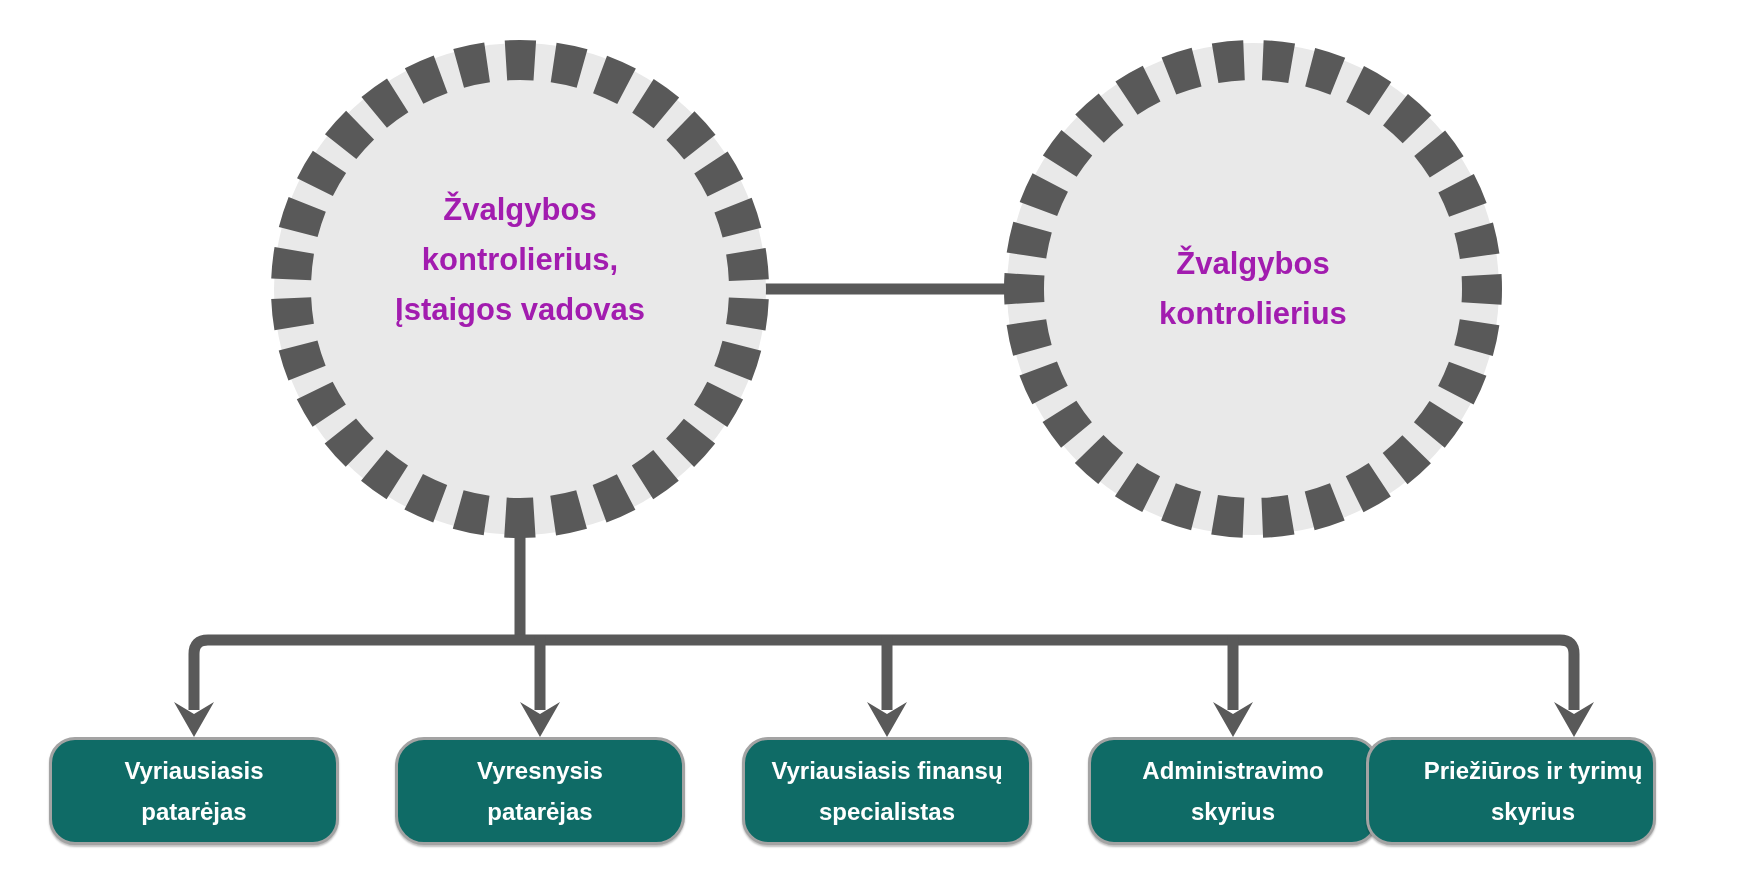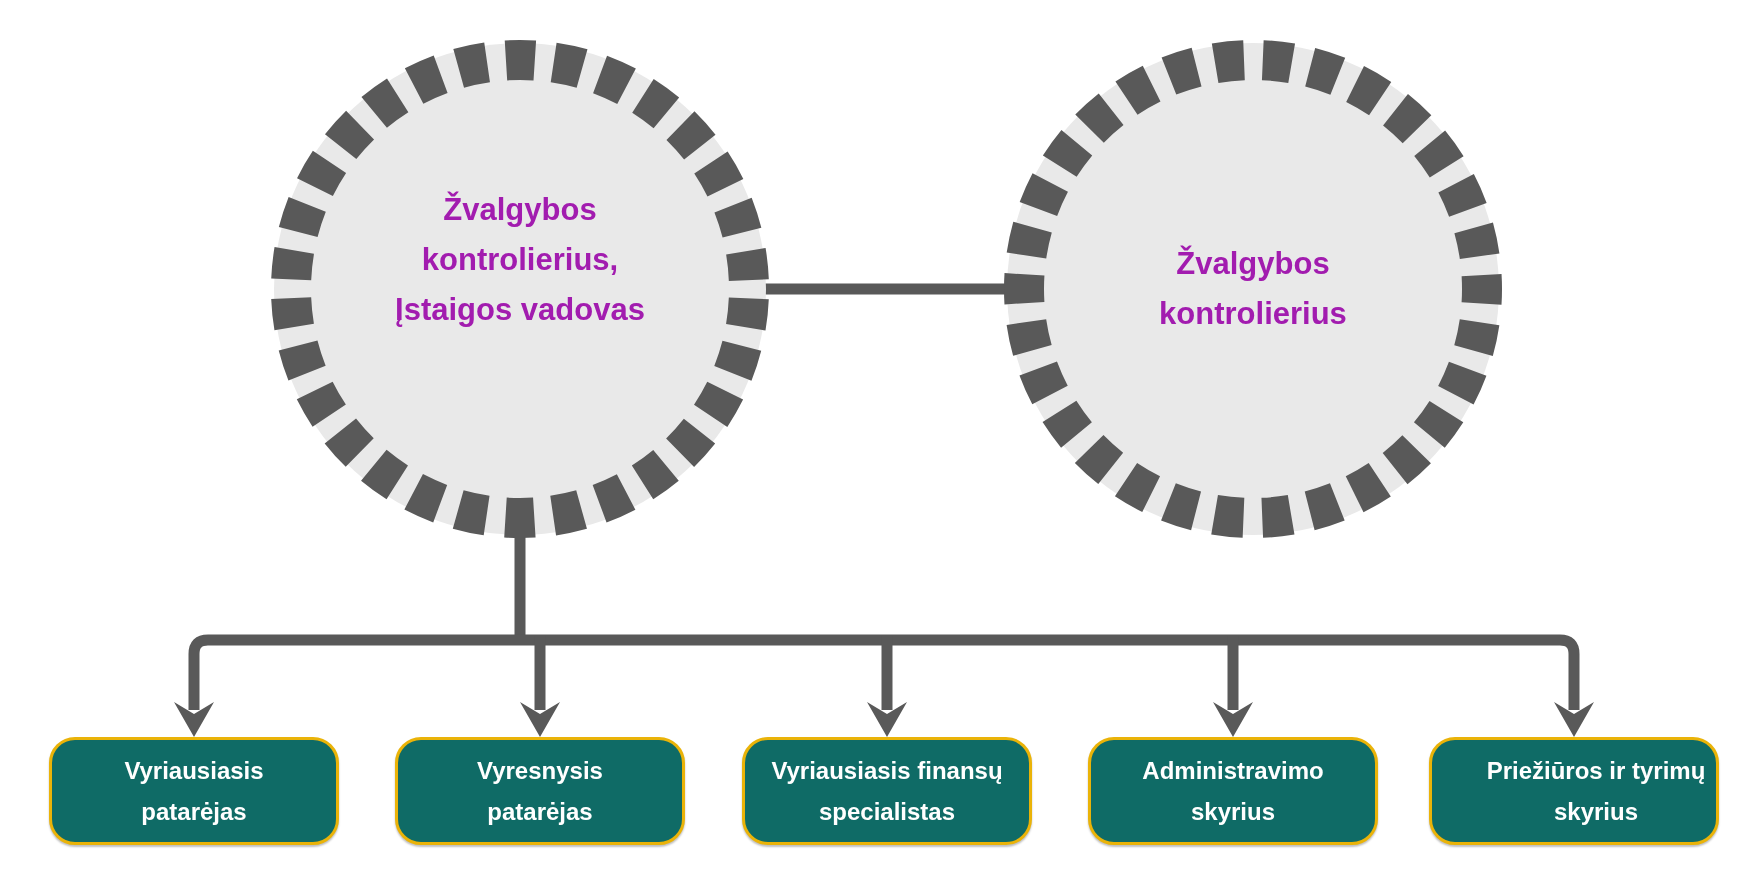--- a/index.html
+++ b/index.html
@@ -10,30 +10,30 @@
   svg.wires { position:absolute; left:0; top:0; width:1761px; height:886px; }
   .circle-label {
     position:absolute; display:flex; align-items:center; justify-content:center;
     text-align:center; font-weight:bold; font-size:31px; line-height:50px;
     color:#a21caf; white-space:pre-line; pointer-events:none;
   }
   .circle-label.root { left:270px; top:31px;  width:500px; height:458px; }
   .circle-label.peer { left:1003px; top:89px; width:500px; height:400px; }
   .sub-box {
     position:absolute; top:737px; width:290px; height:108px; box-sizing:border-box;
-    background:#0f6b66; border:3px solid #eab308; border-radius:26px;
+    background:#0f6b66; border:3px solid #a3a3a3; border-radius:26px;
     display:flex; align-items:center; justify-content:center; text-align:center;
     color:#ffffff; font-weight:bold; font-size:24px; line-height:41px;
     white-space:pre-line; box-shadow:0 2px 2px rgba(0,0,0,0.25);
   }
   .sub-box.b1 { left:49px; }
-  .sub-box.b2 { left:395px; }
+  .sub-box.b2 { left:395px;border-radius:29px; }
   .sub-box.b3 { left:742px; }
   .sub-box.b4 { left:1088px;justify-content:center; }
-  .sub-box.b5 { left:1429px;padding-left:44px; }
+  .sub-box.b5 { left:1366px;padding-left:44px; }
 </style>
 </head>
 <body>
 
 <div class="stage">
 
   <svg class="wires" viewBox="0 0 1761 886" aria-hidden="true">
 
     <line x1="760" y1="289" x2="1012" y2="289" stroke="#595959" stroke-width="11"></line>
 

